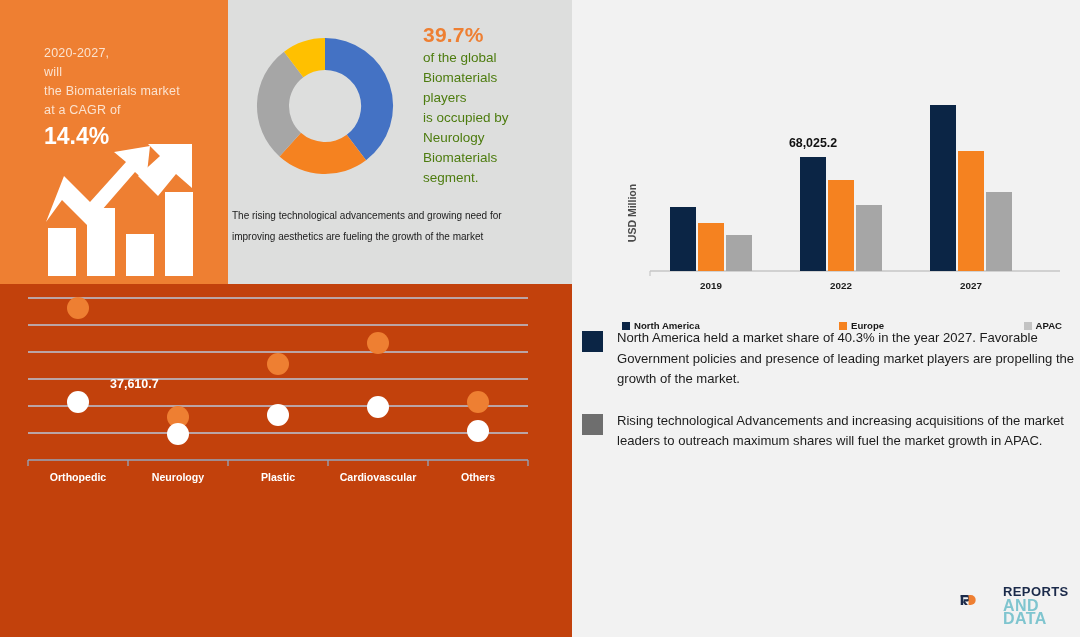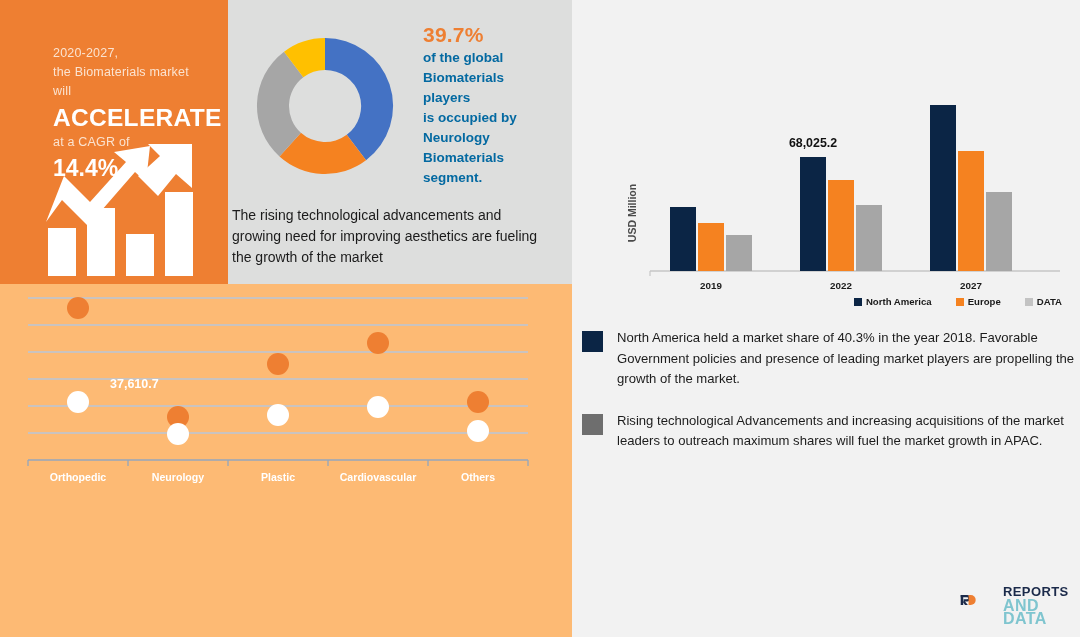--- a/index.html
+++ b/index.html
@@ -10,58 +10,58 @@
     overflow:hidden;
     position:relative;
   }
   #page { position:relative; width:1080px; height:637px; overflow:hidden; background:#f2f2f2; }
 
   
   .panel-accelerate {
     position:absolute; left:0; top:0; width:228px; height:284px;
     background:#ee7f32; color:#ffffff; overflow:hidden;
   }
-  .acc-lines { position:absolute; left:44px; top:44px; width:180px;margin-left:9px; }
+  .acc-lines { position:absolute; left:44px; top:44px; width:180px; }
   .acc-sm { font-size:12.5px; line-height:19px; color:#fbe3d0; font-weight:400; letter-spacing:.2px;}
   .acc-big {
     font-size:24.5px; font-weight:700; line-height:30px; color:#ffffff;
     letter-spacing:.3px; margin-top:2px;
   }
   .acc-pct { font-size:23px; font-weight:700; line-height:30px; color:#ffffff; margin-top:1px;}
   .acc-graphic { position:absolute; left:40px; top:130px; width:175px; height:150px; }
 
   
   .panel-donut {
     position:absolute; left:228px; top:0; width:345px; height:284px;
     background:#dddedd;
   }
   .donut-wrap { position:absolute; left:17px; top:18px; width:160px; height:180px; }
   .metal-block { position:absolute; left:195px; top:22px; width:140px; }
   .metal-pct { font-size:21px; font-weight:700; color:#ee7f32; line-height:26px; letter-spacing:.2px;}
-  .metal-txt { font-size:13.5px; font-weight:700; color:#0369a1; line-height:20px; }
+  .metal-txt { font-size:13.5px; font-weight:400; color:#4d7c0f; line-height:20px; }
   .rising-txt {
     position:absolute; left:4px; top:205px; width:310px;
-    font-size:14px; line-height:21px; color:#1b1b1b; font-weight:400;
+    font-size:10px; line-height:21px; color:#1b1b1b; font-weight:400;
   }
 
   
   .panel-dots {
     position:absolute; left:0; top:284px; width:572px; height:353px;
-    background:#fdba74;
+    background:#c2410c;
   }
   .dotchart { position:absolute; left:0; top:0; width:572px; height:210px; }
 
   
   .panel-right {
     position:absolute; left:572px; top:0; width:508px; height:637px; background:#f2f2f2;
   }
   .barchart { position:absolute; left:50px; top:95px; width:450px; height:200px; }
   .bar-legend {
-    position:absolute; left:50px; top:296px; width:440px;
-    display:flex; justify-content:flex-end; gap:24px;
+    position:absolute; left:50px; top:320px; width:440px;
+    display:flex; justify-content:space-between; gap:24px;
     font-size:9.6px; font-weight:700; color:#1a1a1a;
   }
   .bar-legend .lg { display:inline-flex; align-items:center; gap:4px; }
   .lgsq { width:8px; height:8px; display:inline-block; }
 
   .right-bullets { position:absolute; left:10px; top:328px; width:498px; }
   .rb-item { display:flex; gap:14px; margin-bottom:21px; }
   .rb-sq { width:21px; height:21px; flex:0 0 21px; margin-top:3px; }
   .rb-txt { font-size:13.1px; line-height:20.5px; color:#1c1c1c; }
 
@@ -74,23 +74,22 @@
   text { font-family:"Liberation Sans", sans-serif; }
 </style>
 </head>
 <body>
 
 <div id="page">
 
   <div class="panel-accelerate">
     <div class="acc-lines">
       <div class="acc-sm">2020-2027,</div>
+      <div class="acc-sm">will</div>
       <div class="acc-sm">the Biomaterials market</div>
-      <div class="acc-sm">will</div>
-      <div class="acc-big">ACCELERATE</div>
       <div class="acc-sm">at a CAGR of</div>
       <div class="acc-pct">14.4%</div>
     </div>
     <svg class="acc-graphic" viewBox="0 0 175 150">
 
       <rect x="8" y="98" width="28" height="48" fill="#ffffff"></rect>
       <rect x="47" y="78" width="28" height="68" fill="#ffffff"></rect>
       <rect x="86" y="104" width="28" height="42" fill="#ffffff"></rect>
       <rect x="125" y="62" width="28" height="84" fill="#ffffff"></rect>
 
@@ -221,28 +220,28 @@
       <span class="lg">
         <i class="lgsq" style="background:#0b2545"></i>
         <b>North America</b>
       </span>
       <span class="lg">
         <i class="lgsq" style="background:#f58220"></i>
         <b>Europe</b>
       </span>
       <span class="lg">
         <i class="lgsq" style="background:#c3c3c3"></i>
-        <b>DATA</b>
+        <b>APAC</b>
       </span>
     </div>
 
     <div class="right-bullets">
       <div class="rb-item">
         <div class="rb-sq" style="background:#0b2545"></div>
-        <div class="rb-txt">North America held a market share of 40.3% in the year 2018. Favorable Government policies and presence of leading market players are propelling the growth of the market.</div>
+        <div class="rb-txt">North America held a market share of 40.3% in the year 2027. Favorable Government policies and presence of leading market players are propelling the growth of the market.</div>
       </div>
       <div class="rb-item">
         <div class="rb-sq" style="background:#6e6e6e"></div>
         <div class="rb-txt">Rising technological Advancements and increasing acquisitions of the market leaders to outreach maximum shares will fuel the market growth in APAC.</div>
       </div>
     </div>
 
     <svg class="logo" viewBox="0 0 112 36" style="position:absolute;left:388px;top:582px;width:40px;height:36px">
 
       <path d="M2 4 H20 a9 9 0 0 1 0 18 H14 l8 10 H14 L7 22 H10 V16 H20 a3 3 0 0 0 0-6 H2 Z" fill="#1b2a4a"></path>

